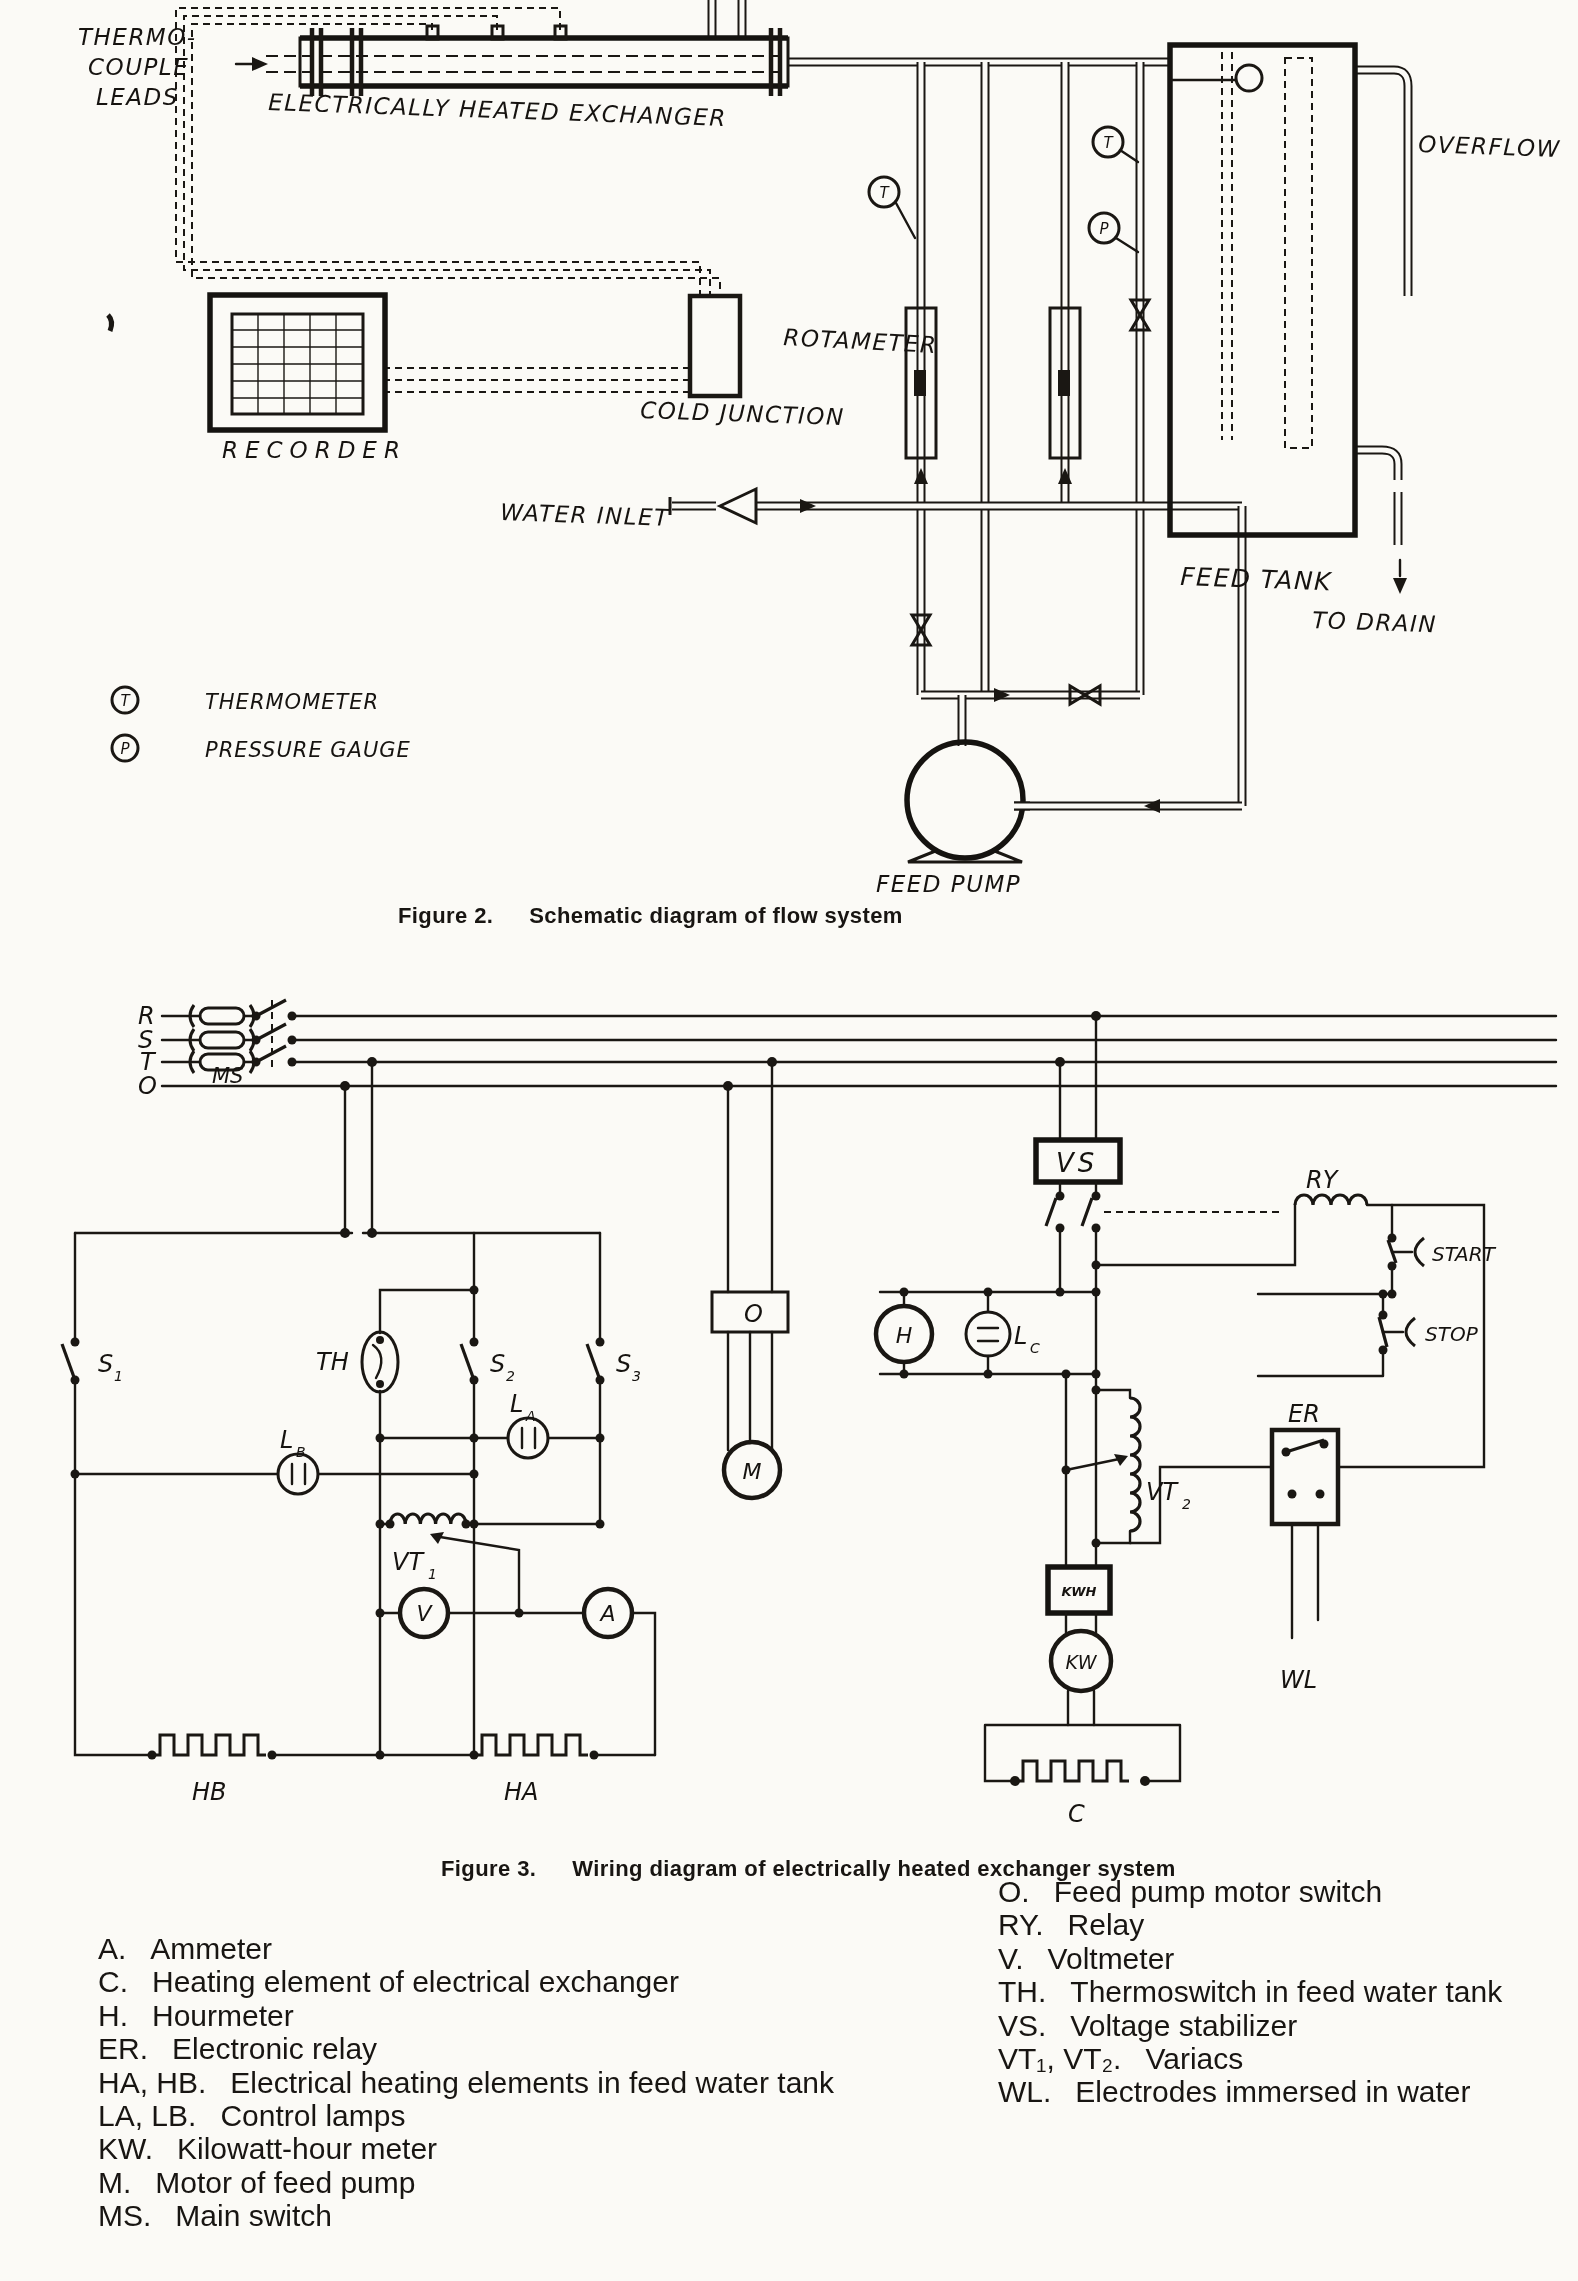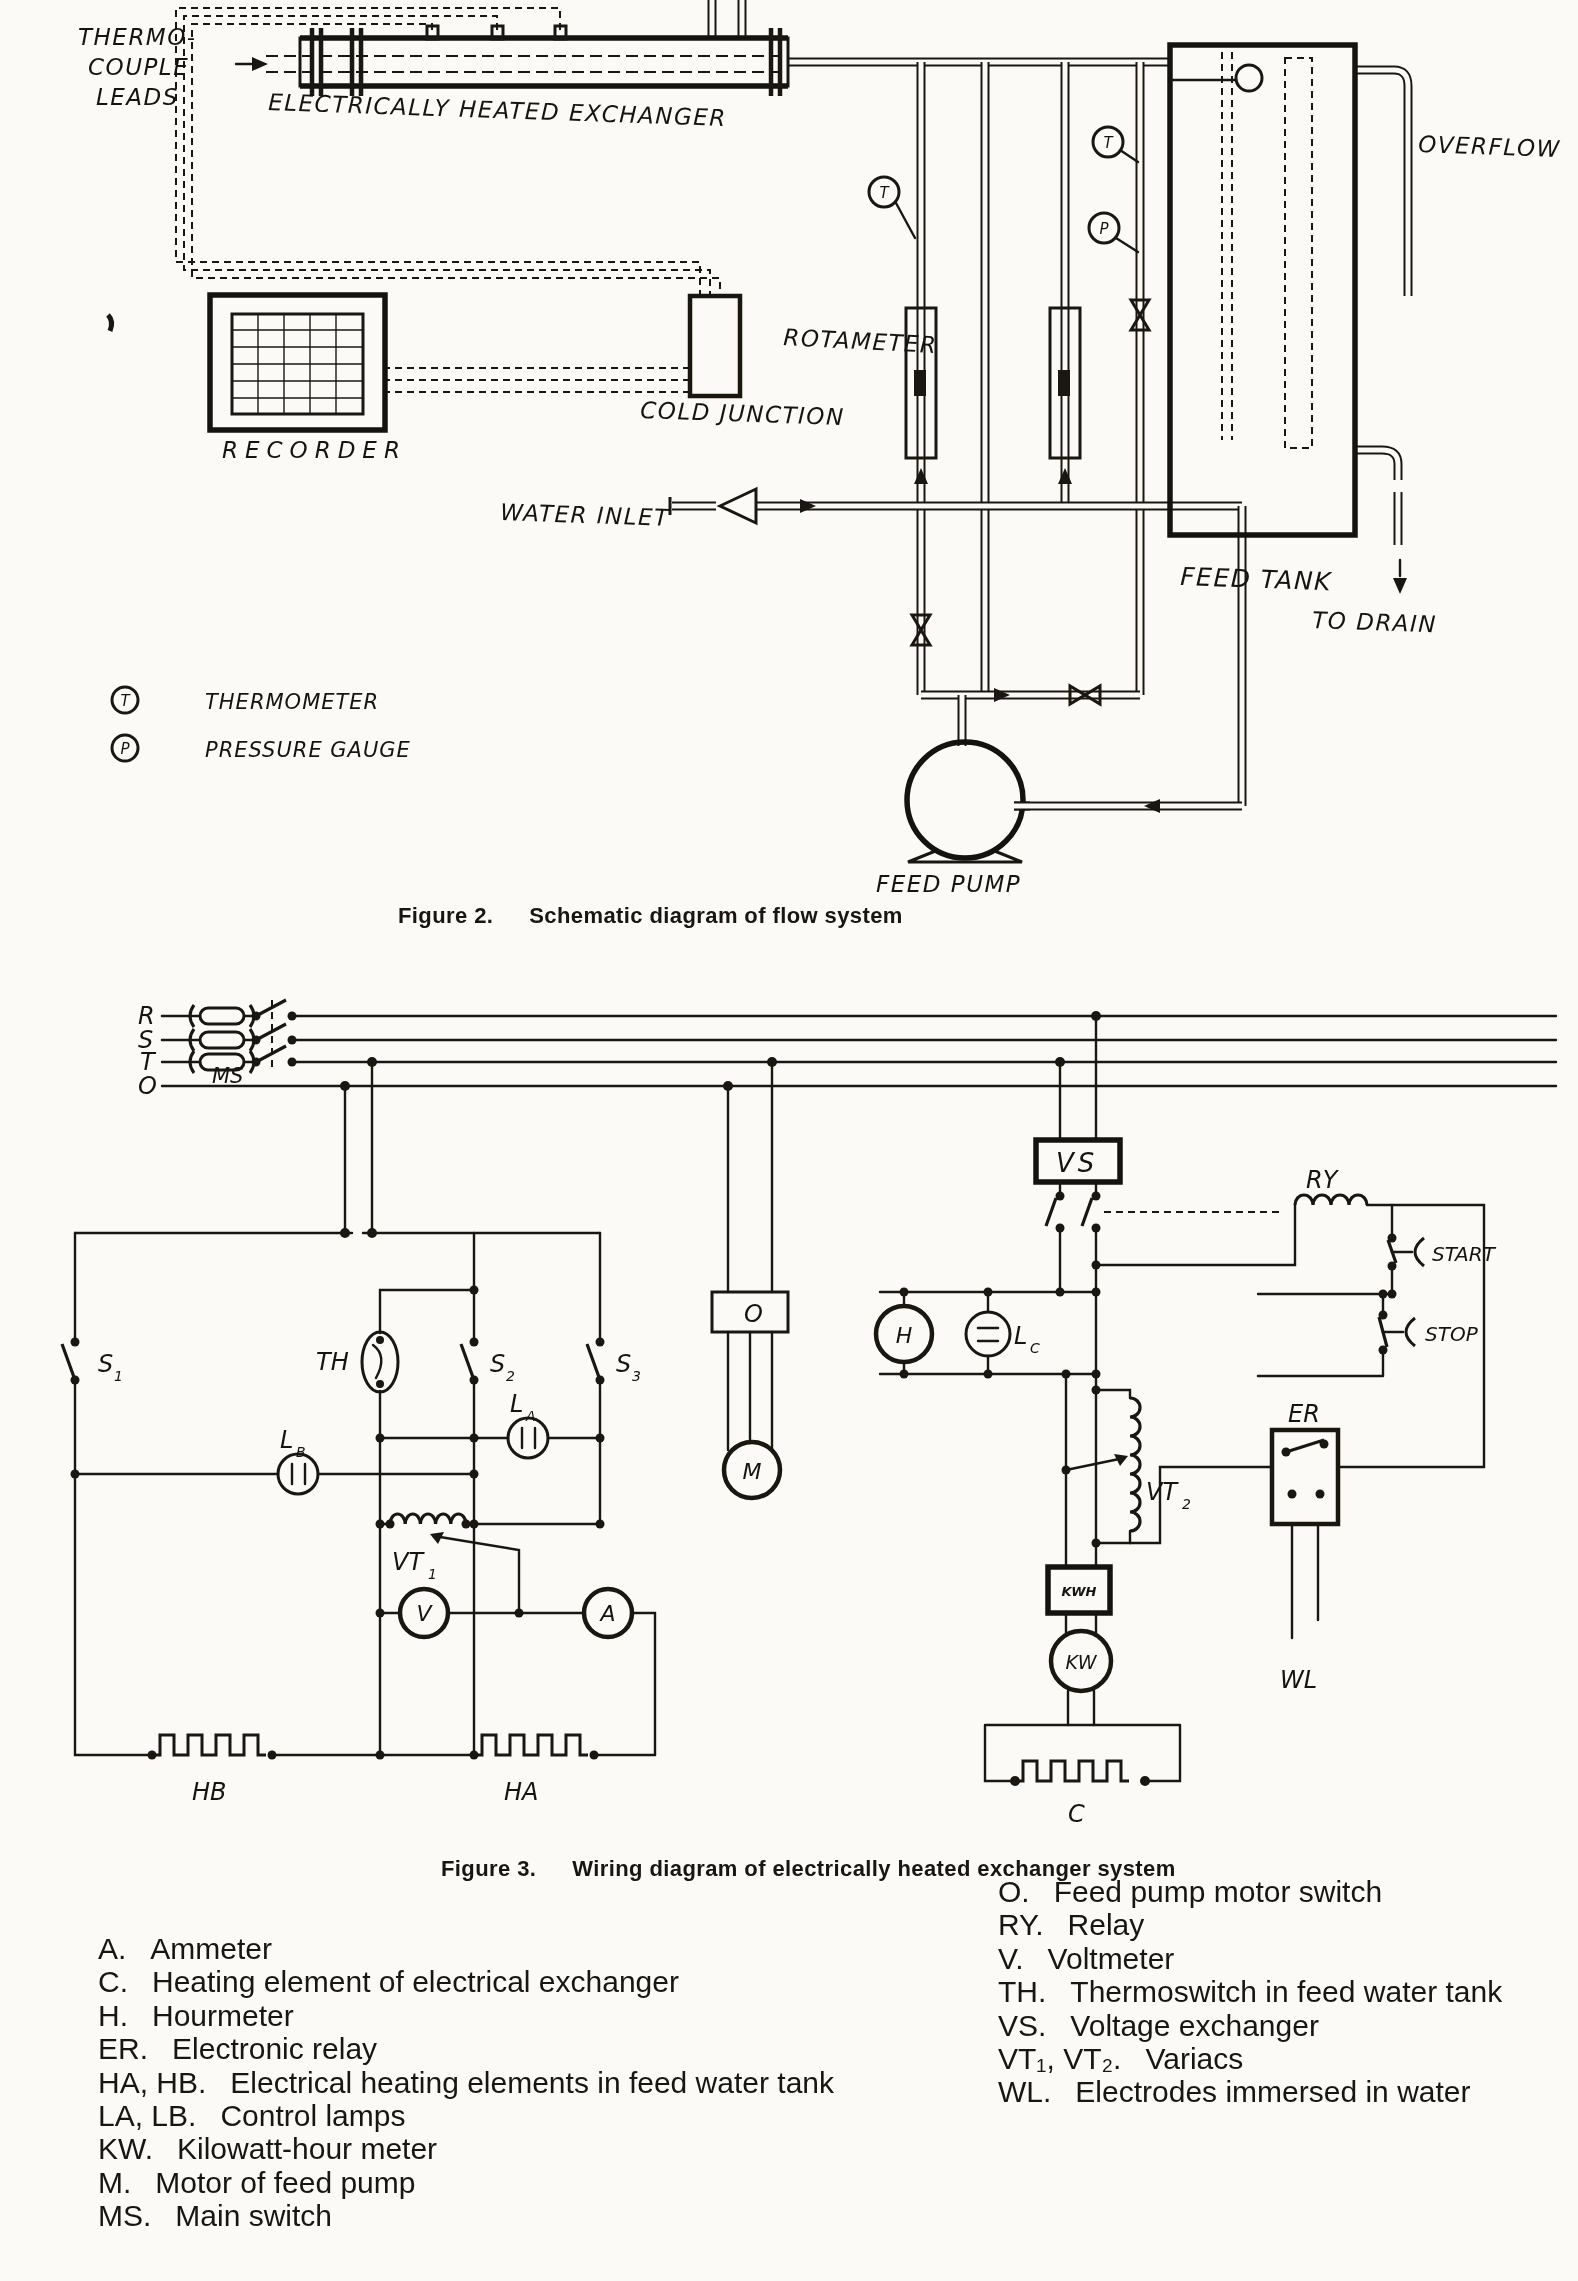--- a/index.html
+++ b/index.html
@@ -460,18 +460,18 @@
   <div class="lrow"><span class="abbr">LA, LB.</span><span class="desc">Control lamps</span></div>
   <div class="lrow"><span class="abbr">KW.</span><span class="desc">Kilowatt-hour meter</span></div>
   <div class="lrow"><span class="abbr">M.</span><span class="desc">Motor of feed pump</span></div>
   <div class="lrow"><span class="abbr">MS.</span><span class="desc">Main switch</span></div>
 </div>
 <div class="legend-col" style="left:998px;top:1875px;">
   <div class="lrow"><span class="abbr">O.</span><span class="desc">Feed pump motor switch</span></div>
   <div class="lrow"><span class="abbr">RY.</span><span class="desc">Relay</span></div>
   <div class="lrow"><span class="abbr">V.</span><span class="desc">Voltmeter</span></div>
   <div class="lrow"><span class="abbr">TH.</span><span class="desc">Thermoswitch in feed water tank</span></div>
-  <div class="lrow"><span class="abbr">VS.</span><span class="desc">Voltage exchanger</span></div>
+  <div class="lrow"><span class="abbr">VS.</span><span class="desc">Voltage stabilizer</span></div>
   <div class="lrow"><span class="abbr">VT₁, VT₂.</span><span class="desc">Variacs</span></div>
   <div class="lrow"><span class="abbr">WL.</span><span class="desc">Electrodes immersed in water</span></div>
 </div>
 
 </div>
 
 </body></html>

